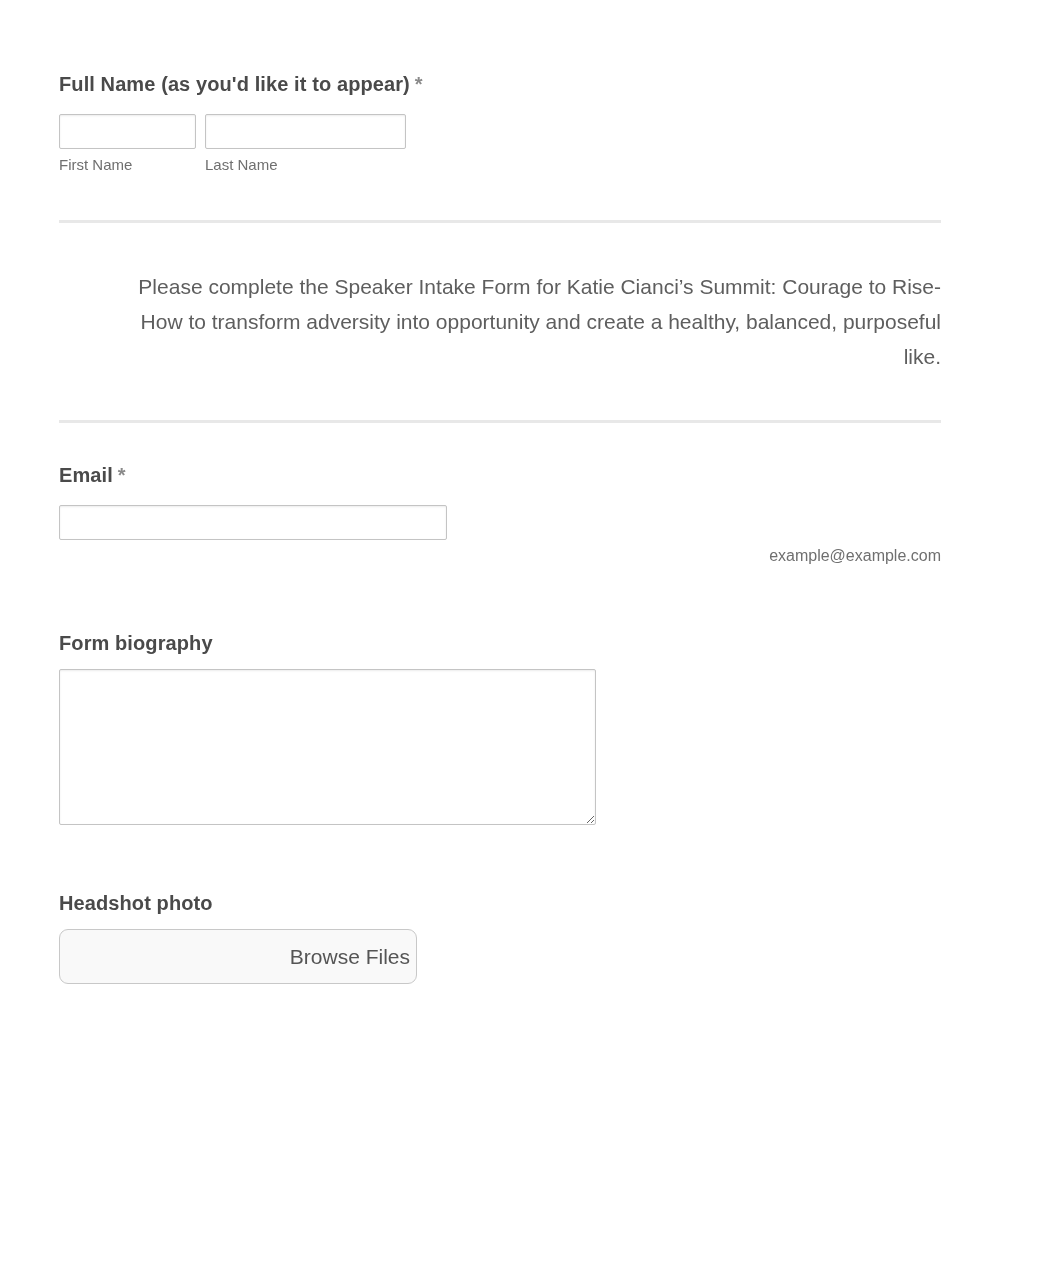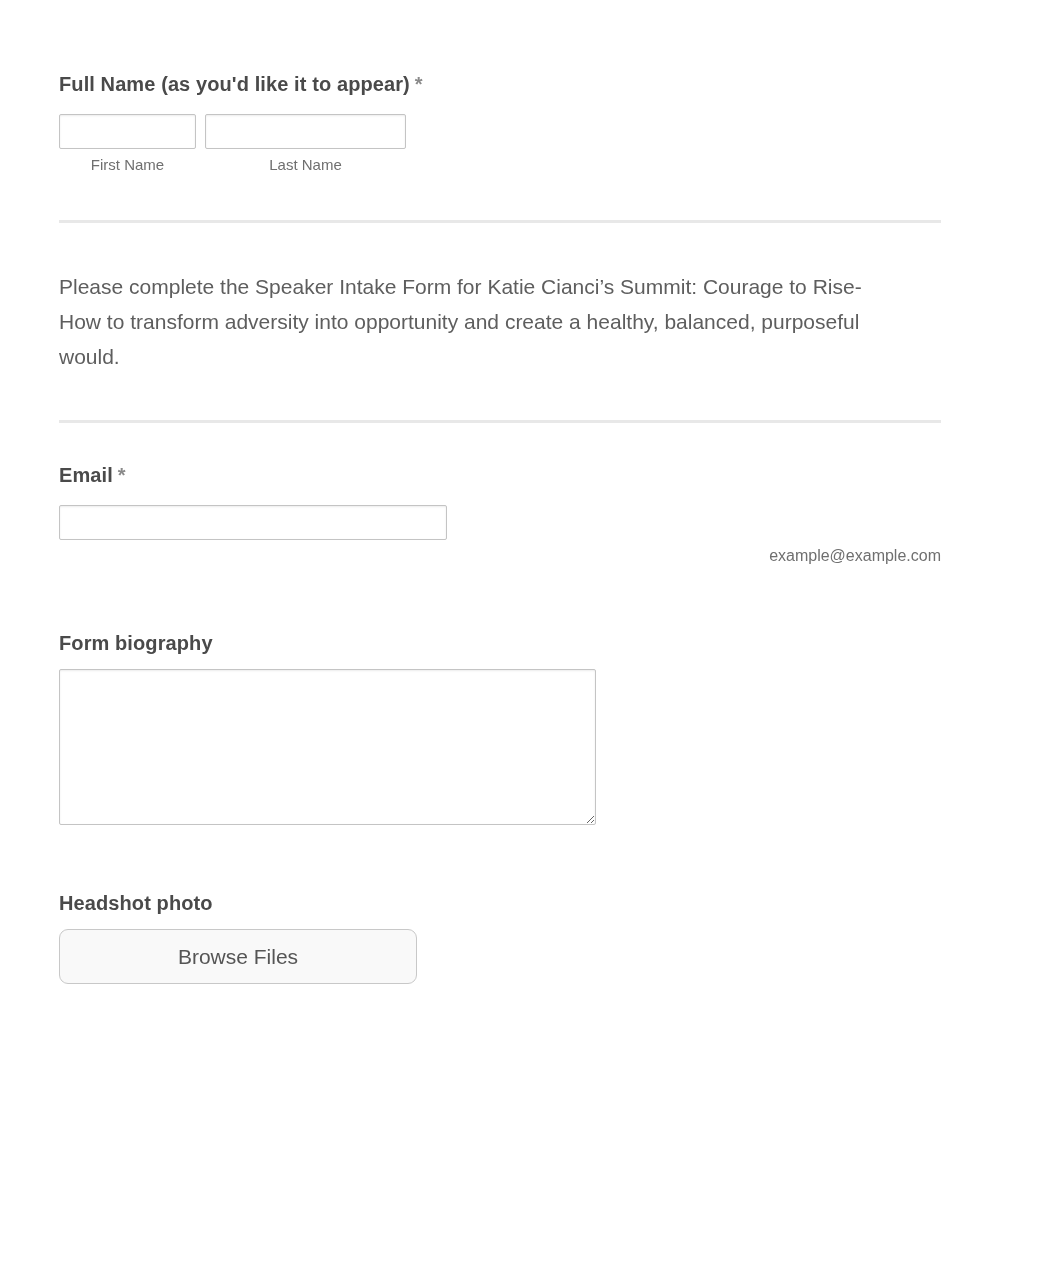--- a/index.html
+++ b/index.html
@@ -52,35 +52,34 @@
     gap: 9px;
     margin-top: 18px;
   }
   .first-name { width: 137px; }
   .last-name  { width: 201px; }
   .sublabel {
     margin-top: 7px;
     font-size: 15px;
     line-height: 18px;
     color: #6f6f6f;
-    text-align: center;
   }
 
   
   .divider {
     border: none;
     height: 3px;
     background: #e8e8e8;
     margin: 46px 0 0 0;
   }
 
   
   .intro {
     margin-top: 46px;
-    text-align: left;
+    text-align: right;
     font-size: 21px;
     line-height: 35px;
     color: #5e5e5e;
   }
 
   
   .email-section { margin-top: 38px; }
   .email-section .q-label { margin-top: 40px; }
   .email-input { width: 388px; margin-top: 18px; }
   .hint {
@@ -118,20 +117,21 @@
     width: 358px;
     height: 55px;
     margin-top: 14px;
     background: #f9f9f9;
     border: 1px solid #c8c8c8;
     border-radius: 9px;
     font-family: "Liberation Sans", "DejaVu Sans", sans-serif;
     font-size: 21px;
     color: #555555;
     cursor: pointer;
+    text-align: right;
   }
 </style>
 </head>
 <body>
 
 <div class="page">
   <div class="form">
 
     <section>
       <div class="q-label">
@@ -147,21 +147,21 @@
           <div class="sublabel">Last Name</div>
         </div>
       </div>
     </section>
 
     <hr class="divider">
 
     <section class="intro">
       <div>Please complete the Speaker Intake Form for Katie Cianci’s Summit: Courage to Rise-</div>
       <div>How to transform adversity into opportunity and create a healthy, balanced, purposeful</div>
-      <div>would.</div>
+      <div>like.</div>
     </section>
 
     <hr class="divider">
 
     <section class="email-section">
       <div class="q-label">
         <span>Email</span><span class="req">*</span>
       </div>
       <input type="text" class="text-input email-input" value="" style="">
       <div class="hint">example@example.com</div>

